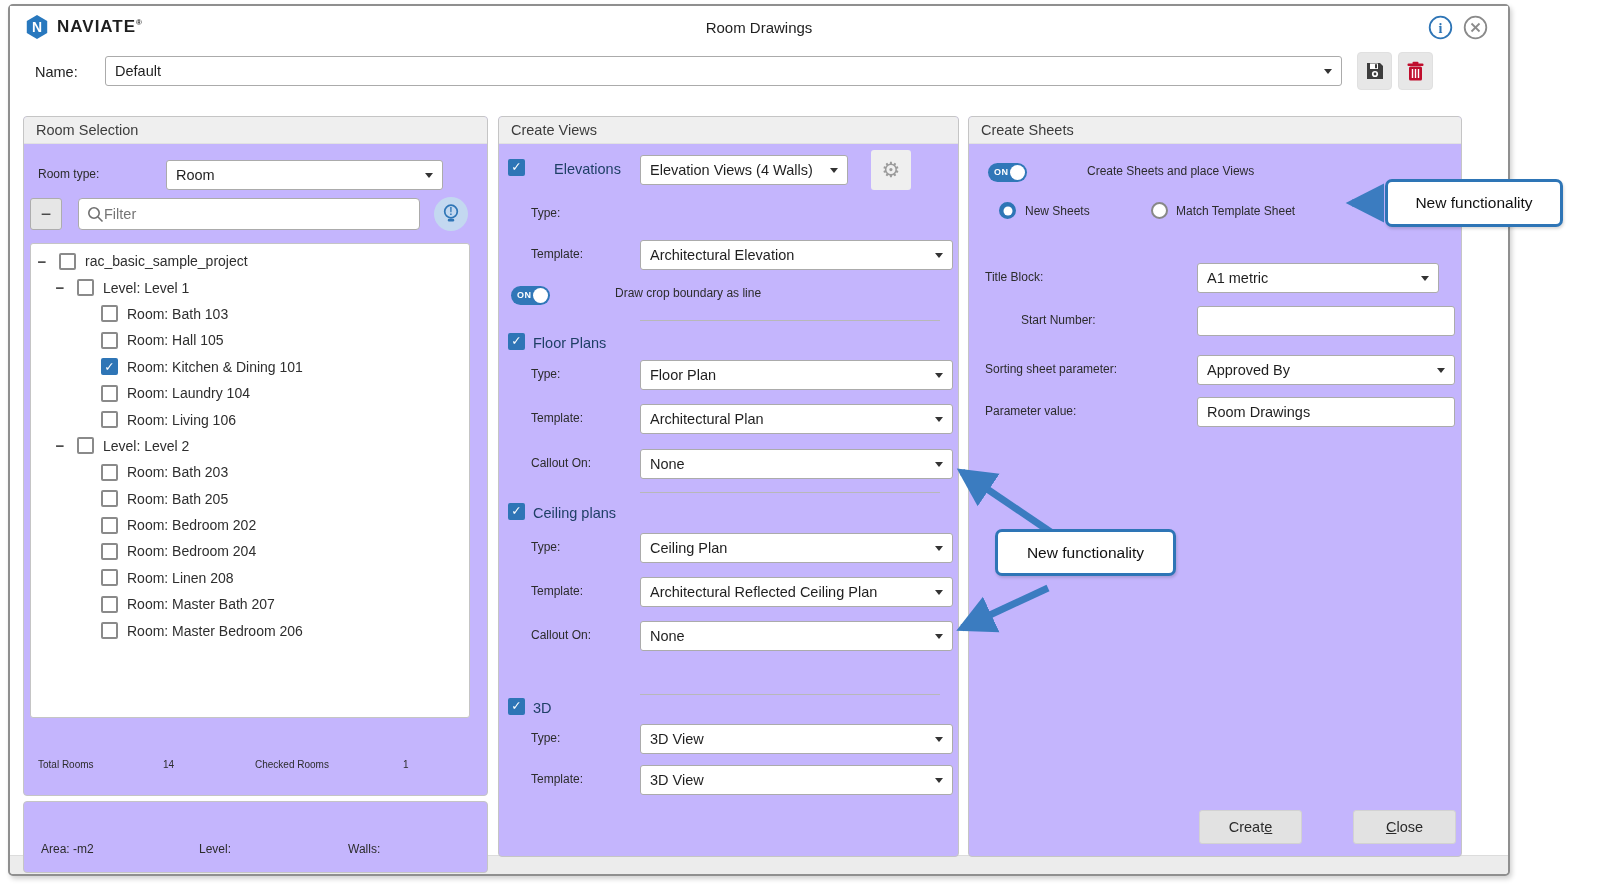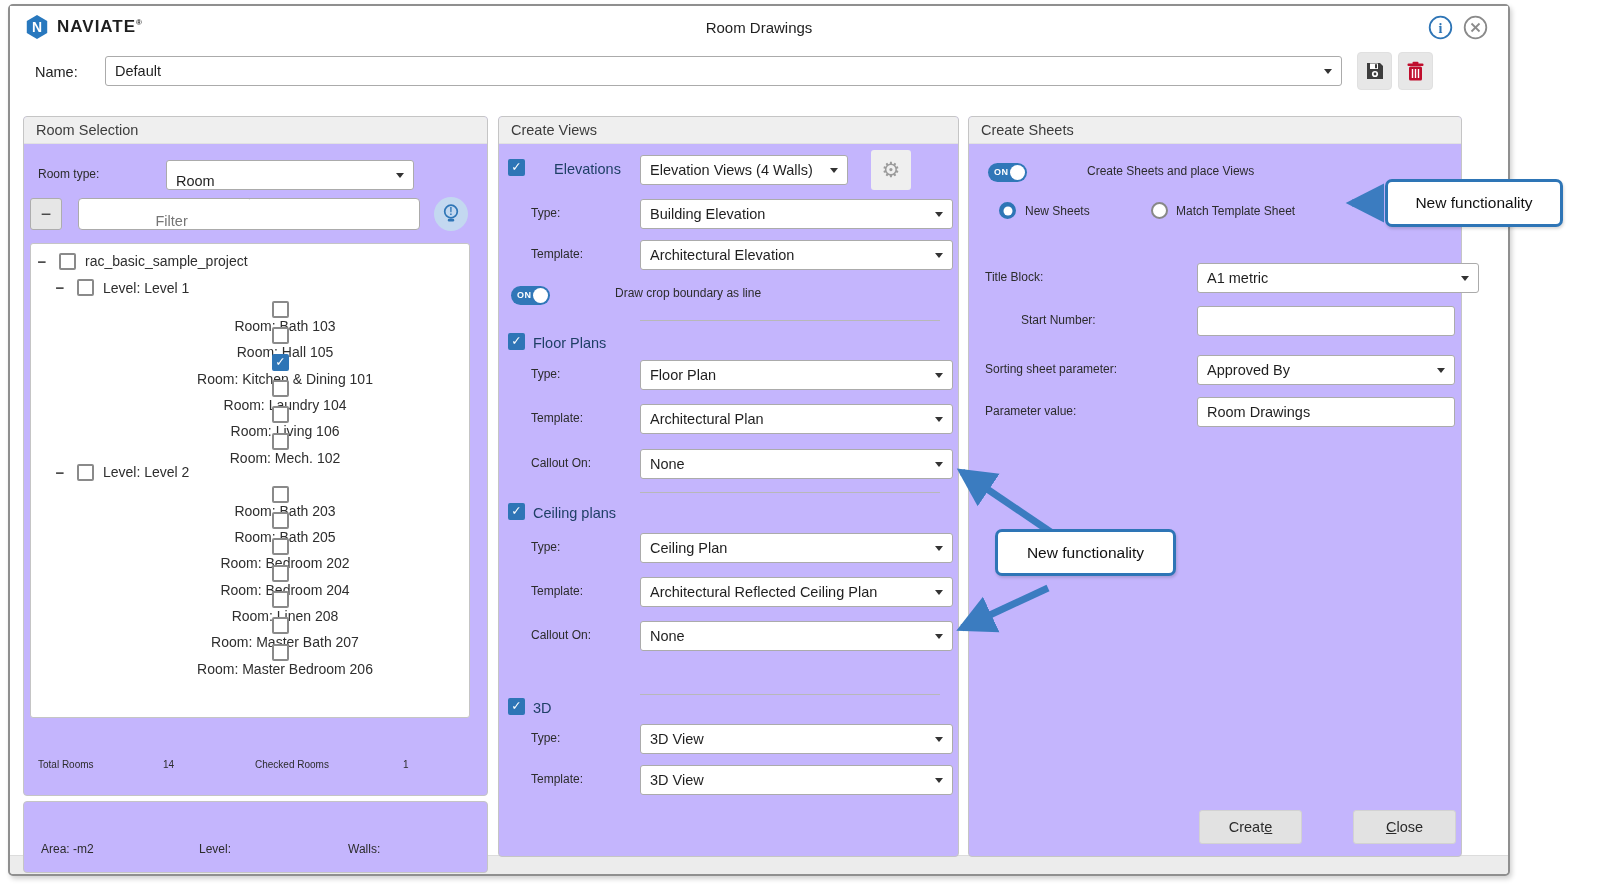--- a/index.html
+++ b/index.html
@@ -50,31 +50,31 @@
   .toggle .knob { position:absolute; right:2px; top:2px; width:15px; height:15px; border-radius:50%; background:#fff; }
 
   .radio { position:absolute; width:17px; height:17px; border-radius:50%; border:2px solid #888; background:#fff; cursor:pointer; }
   .radio.selected { border-color:#2e75b6; background:#2e75b6; }
   .radio.selected::after { content:""; position:absolute; left:4.5px; top:4.5px; width:4px; height:4px; border-radius:50%; background:#fff; box-shadow:0 0 0 2.5px #fff; }
 
   .divider { position:absolute; height:1px; background:#b8b8b8; }
 
   
   .minus-btn { position:absolute; left:6px; top:81px; width:32px; height:32px; background:#e6e6e6; border:1px solid #adadad; border-radius:3px; font-size:18px; color:#333; display:flex; align-items:center; justify-content:center; cursor:pointer; }
-  .filter-box { position:absolute; left:54px; top:81px; width:342px; height:32px; border:1px solid #ababab; border-radius:4px; background:#fff; display:flex; align-items:center; padding:0 8px; gap:13px;flex-direction:column; }
+  .filter-box { position:absolute; left:54px; top:81px; width:342px; height:32px; border:1px solid #ababab; border-radius:4px; background:#fff; display:flex; align-items:center; padding:0 8px; gap:0; }
   .filter-box input { border:none; outline:none; flex:1; font-size:14.5px; font-family:inherit; color:#333; background:transparent; }
   .bulb-btn { position:absolute; left:410px; top:80px; width:34px; height:34px; border-radius:50%; background:#c3d8f0; display:flex; align-items:center; justify-content:center; cursor:pointer; }
 
   .tree-box { position:absolute; left:6px; top:126px; width:440px; height:475px; border:1px solid #c5c5c5; border-radius:3px; background:#fff; overflow:hidden; padding-top:4px; }
   .tree-row { display:flex; align-items:center; height:26.4px; font-size:14px; color:#2e2e2e; cursor:default; }
   .tree-row .expander { width:14px; margin-right:10px; text-align:center; font-weight:bold; color:#444; font-size:15px; cursor:pointer; }
   .tree-row .checkbox { margin-right:9px; }
   .indent-0 { padding-left:4px; }
   .indent-1 { padding-left:22px; }
-  .indent-2 { padding-left:70px;flex-direction:column; }
+  .indent-2 { padding-left:70px; }
 
   .totals-row { position:absolute; left:0; right:0; top:642px; height:22px; font-size:10px; color:#2c2c2c; }
   .totals-row span { position:absolute; }
 
   
   .cv-check { position:absolute; left:9px; }
   .cv-chklabel { position:absolute; left:34px; font-size:14.5px; color:#1f3f66; }
   .cv-label { left:32px; }
   .cv-combo { left:141px; width:313px; }
 
@@ -136,21 +136,21 @@
       <line x1="6.5" y1="8" x2="6.5" y2="17" stroke="#fff" stroke-width="1.4"></line>
       <line x1="9.5" y1="8" x2="9.5" y2="17" stroke="#fff" stroke-width="1.4"></line>
       <line x1="12.5" y1="8" x2="12.5" y2="17" stroke="#fff" stroke-width="1.4"></line>
     </svg>
   </div>
 
   <div class="panel" id="room-selection">
     <div class="panel-header">Room Selection</div>
 
     <div class="flabel" style="left:14px; top:50px;">Room type:</div>
-    <div class="combo" style="left:142px; top:43px; width:248px;align-items:flex-end;">
+    <div class="combo" style="left:142px; top:43px; width:277px;">
       <span>Room</span>
       <span class="caret"></span>
     </div>
 
     <div class="minus-btn">
         <span>−</span>
       </div>
     <div class="filter-box">
       <svg width="17" height="17" viewBox="0 0 17 17">
         <circle cx="7" cy="7" r="5.2" fill="none" stroke="#6f6f6f" stroke-width="1.6"></circle>
@@ -191,24 +191,20 @@
           </span>
           <span class="tree-label">Room: Kitchen &amp; Dining 101</span>
         </div>
         <div class="tree-row indent-2">
           <span class="checkbox"></span>
           <span class="tree-label">Room: Laundry 104</span>
         </div>
         <div class="tree-row indent-2">
           <span class="checkbox"></span>
           <span class="tree-label">Room: Living 106</span>
-        </div>
-        <div class="tree-row indent-2">
-          <span class="checkbox"></span>
-          <span class="tree-label">Room: Mech. 102</span>
         </div>
         <div class="tree-row indent-1">
           <span class="expander">−</span>
           <span class="checkbox"></span>
           <span class="tree-label">Level: Level 2</span>
         </div>
         <div class="tree-row indent-2">
           <span class="checkbox"></span>
           <span class="tree-label">Room: Bath 203</span>
         </div>
@@ -261,24 +257,20 @@
     <span class="cv-chklabel" style="top:44px;margin-left:21px;">Elevations</span>
     <div class="combo" style="left:141px; top:38px; width:208px;">
       <span>Elevation Views (4 Walls)</span>
       <span class="caret"></span>
     </div>
     <div style="position:absolute; left:372px; top:33px; width:40px; height:40px; background:#efefef; border-radius:3px; display:flex; align-items:center; justify-content:center; cursor:pointer;">
       <span style="font-size:21px; color:#9b9b9b; font-family:'DejaVu Sans',sans-serif;">⚙</span>
     </div>
 
     <div class="flabel cv-label" style="top:89px;">Type:</div>
-    <div class="combo cv-combo" style="top:82px;">
-        <span>Building Elevation</span>
-        <span class="caret"></span>
-      </div>
     <div class="flabel cv-label" style="top:130px;">Template:</div>
     <div class="combo cv-combo" style="top:123px;">
         <span>Architectural Elevation</span>
         <span class="caret"></span>
       </div>
 
     <div class="toggle" style="left:12px; top:169px;">
       <span class="on-text">ON</span>
       <span class="knob"></span>
     </div>
@@ -351,21 +343,21 @@
       <span class="knob"></span>
     </div>
     <div class="flabel" style="left:118px; top:47px;">Create Sheets and place Views</div>
 
     <span class="radio selected" style="left:30px; top:85px;"></span>
     <div class="flabel" style="left:56px; top:87px;">New Sheets</div>
     <span class="radio" style="left:182px; top:85px;"></span>
     <div class="flabel" style="left:207px; top:87px;">Match Template Sheet</div>
 
     <div class="flabel" style="left:16px; top:153px;">Title Block:</div>
-    <div class="combo" style="left:228px; top:146px; width:282px;">
+    <div class="combo" style="left:228px; top:146px; width:242px;">
         <span>A1 metric</span>
         <span class="caret"></span>
       </div>
 
     <div class="flabel" style="left:16px; top:196px;margin-left:36px;">Start Number:</div>
     <input class="text-input" style="left: 228px; top: 189px; width: 258px;" type="text" value="">
 
     <div class="flabel" style="left:16px; top:245px;">Sorting sheet parameter:</div>
     <div class="combo" style="left:228px; top:238px; width:258px;">
         <span>Approved By</span>

